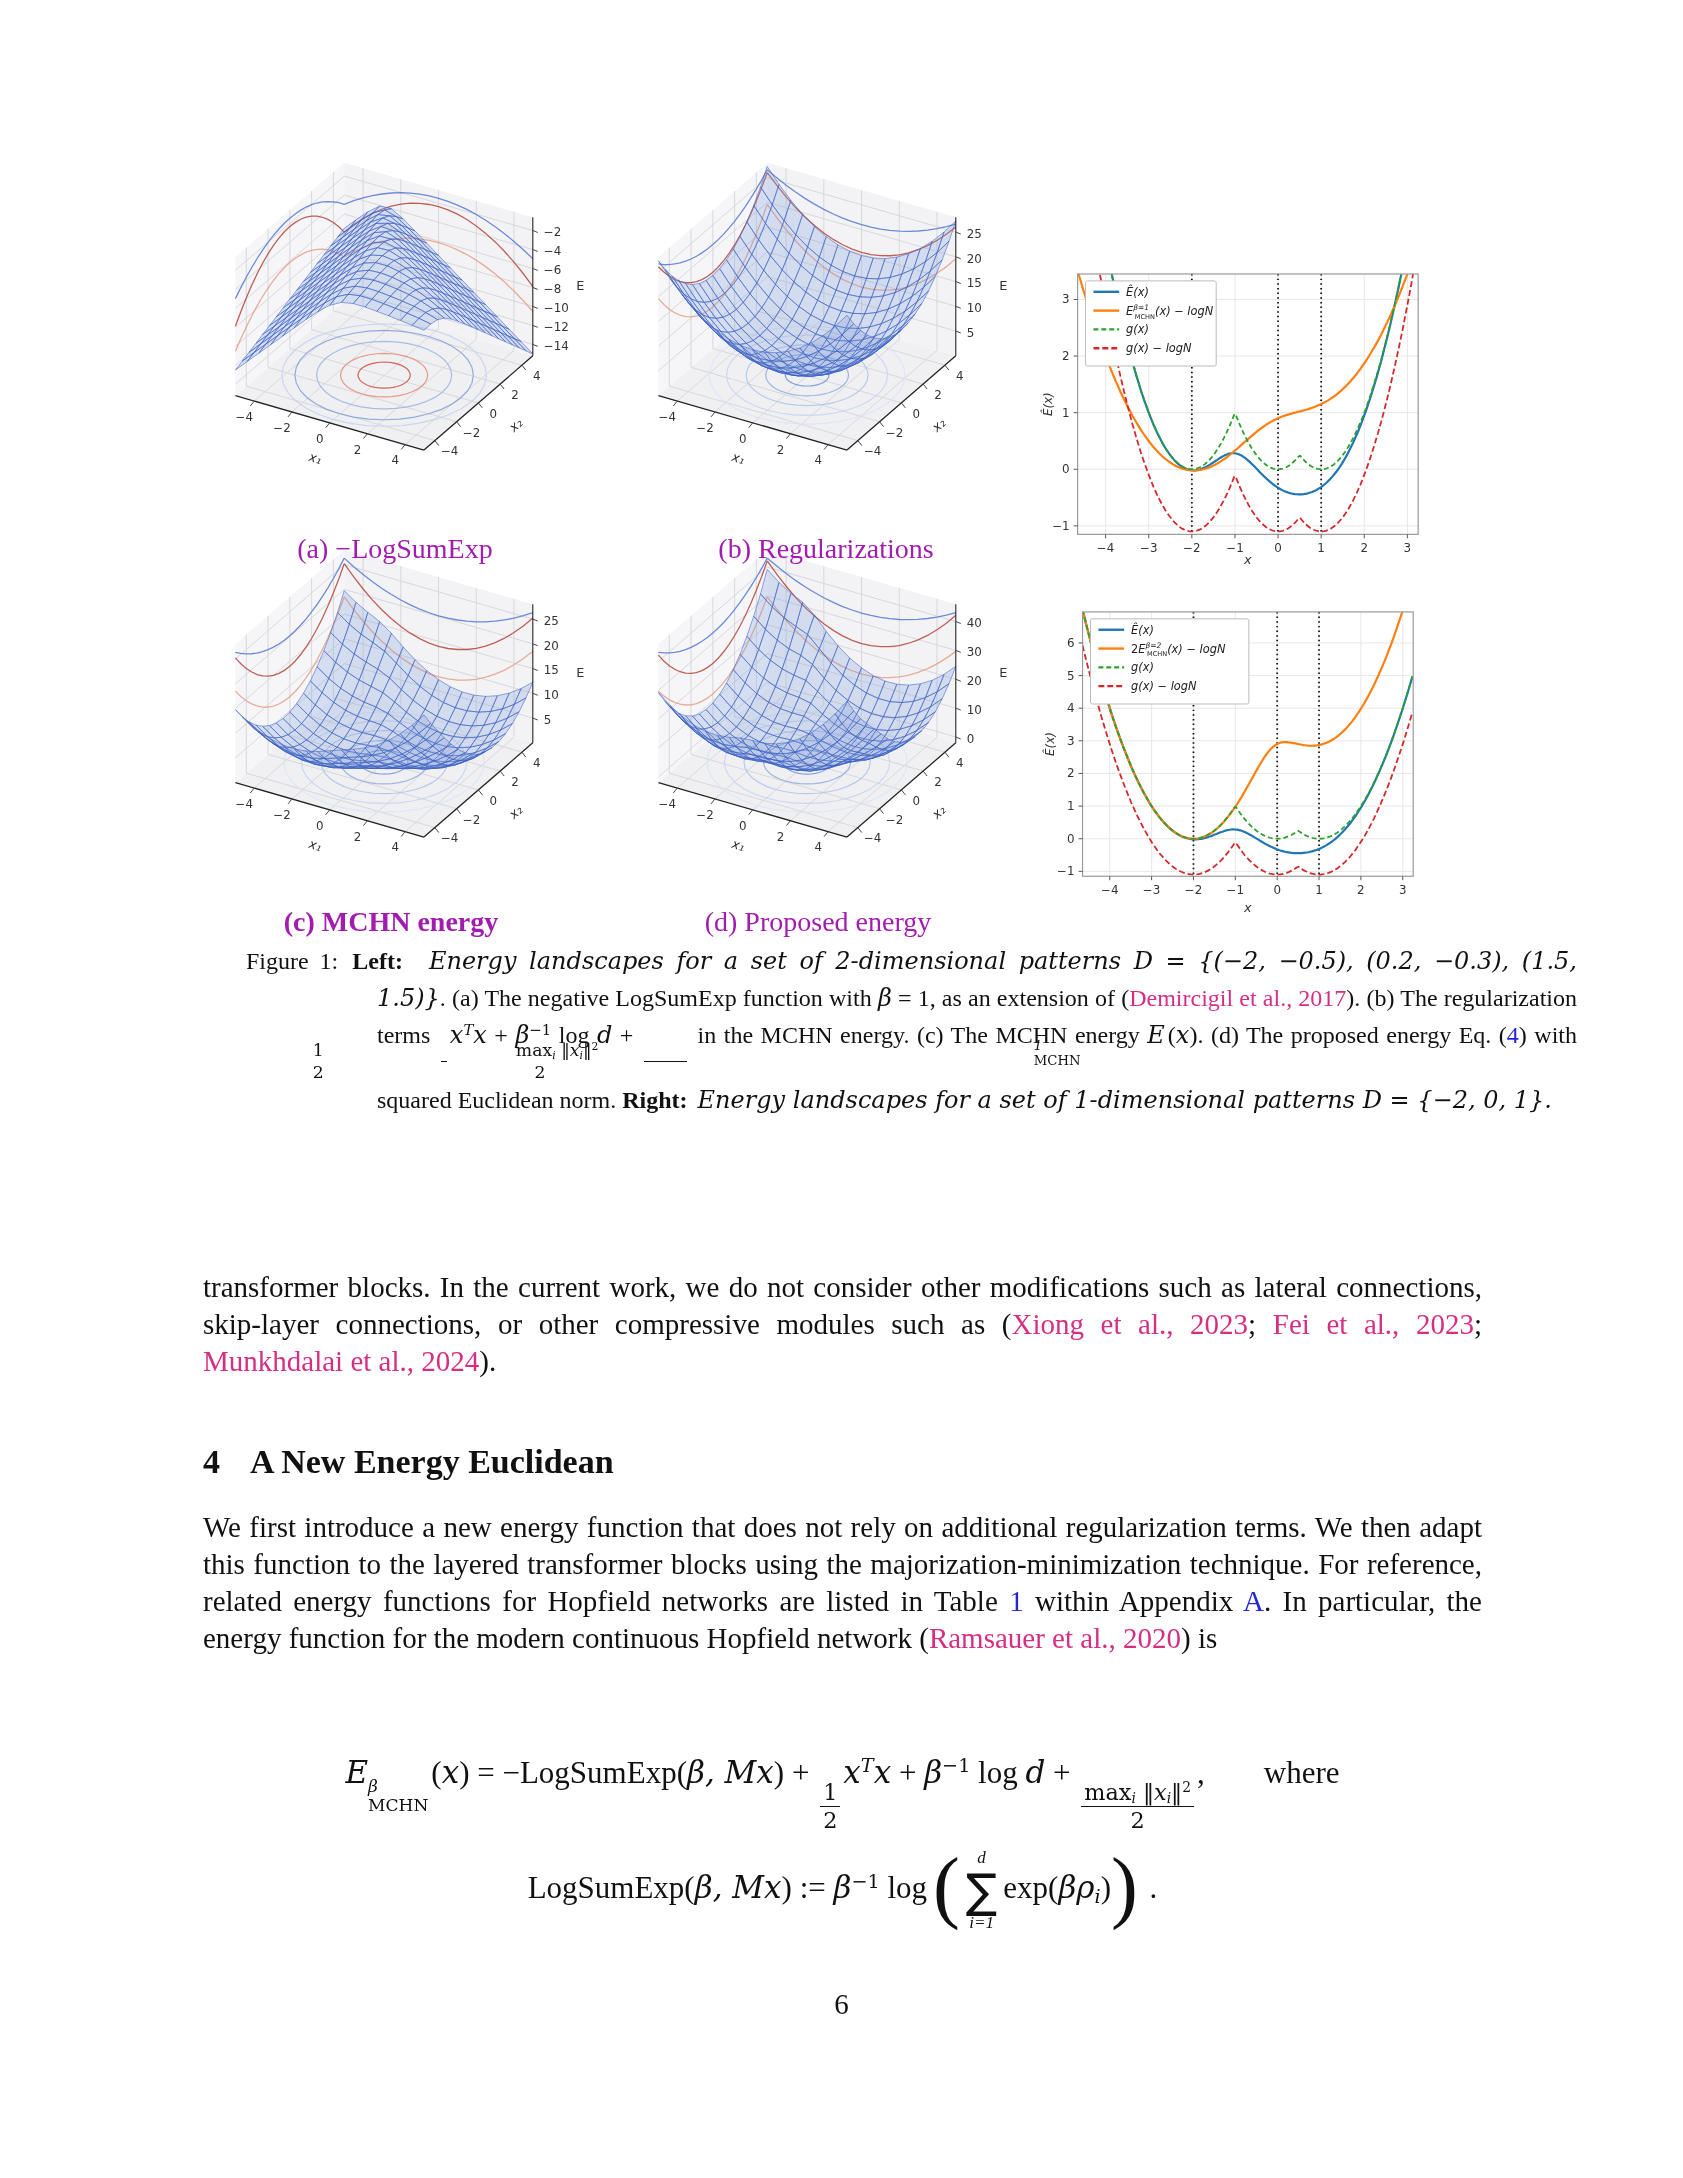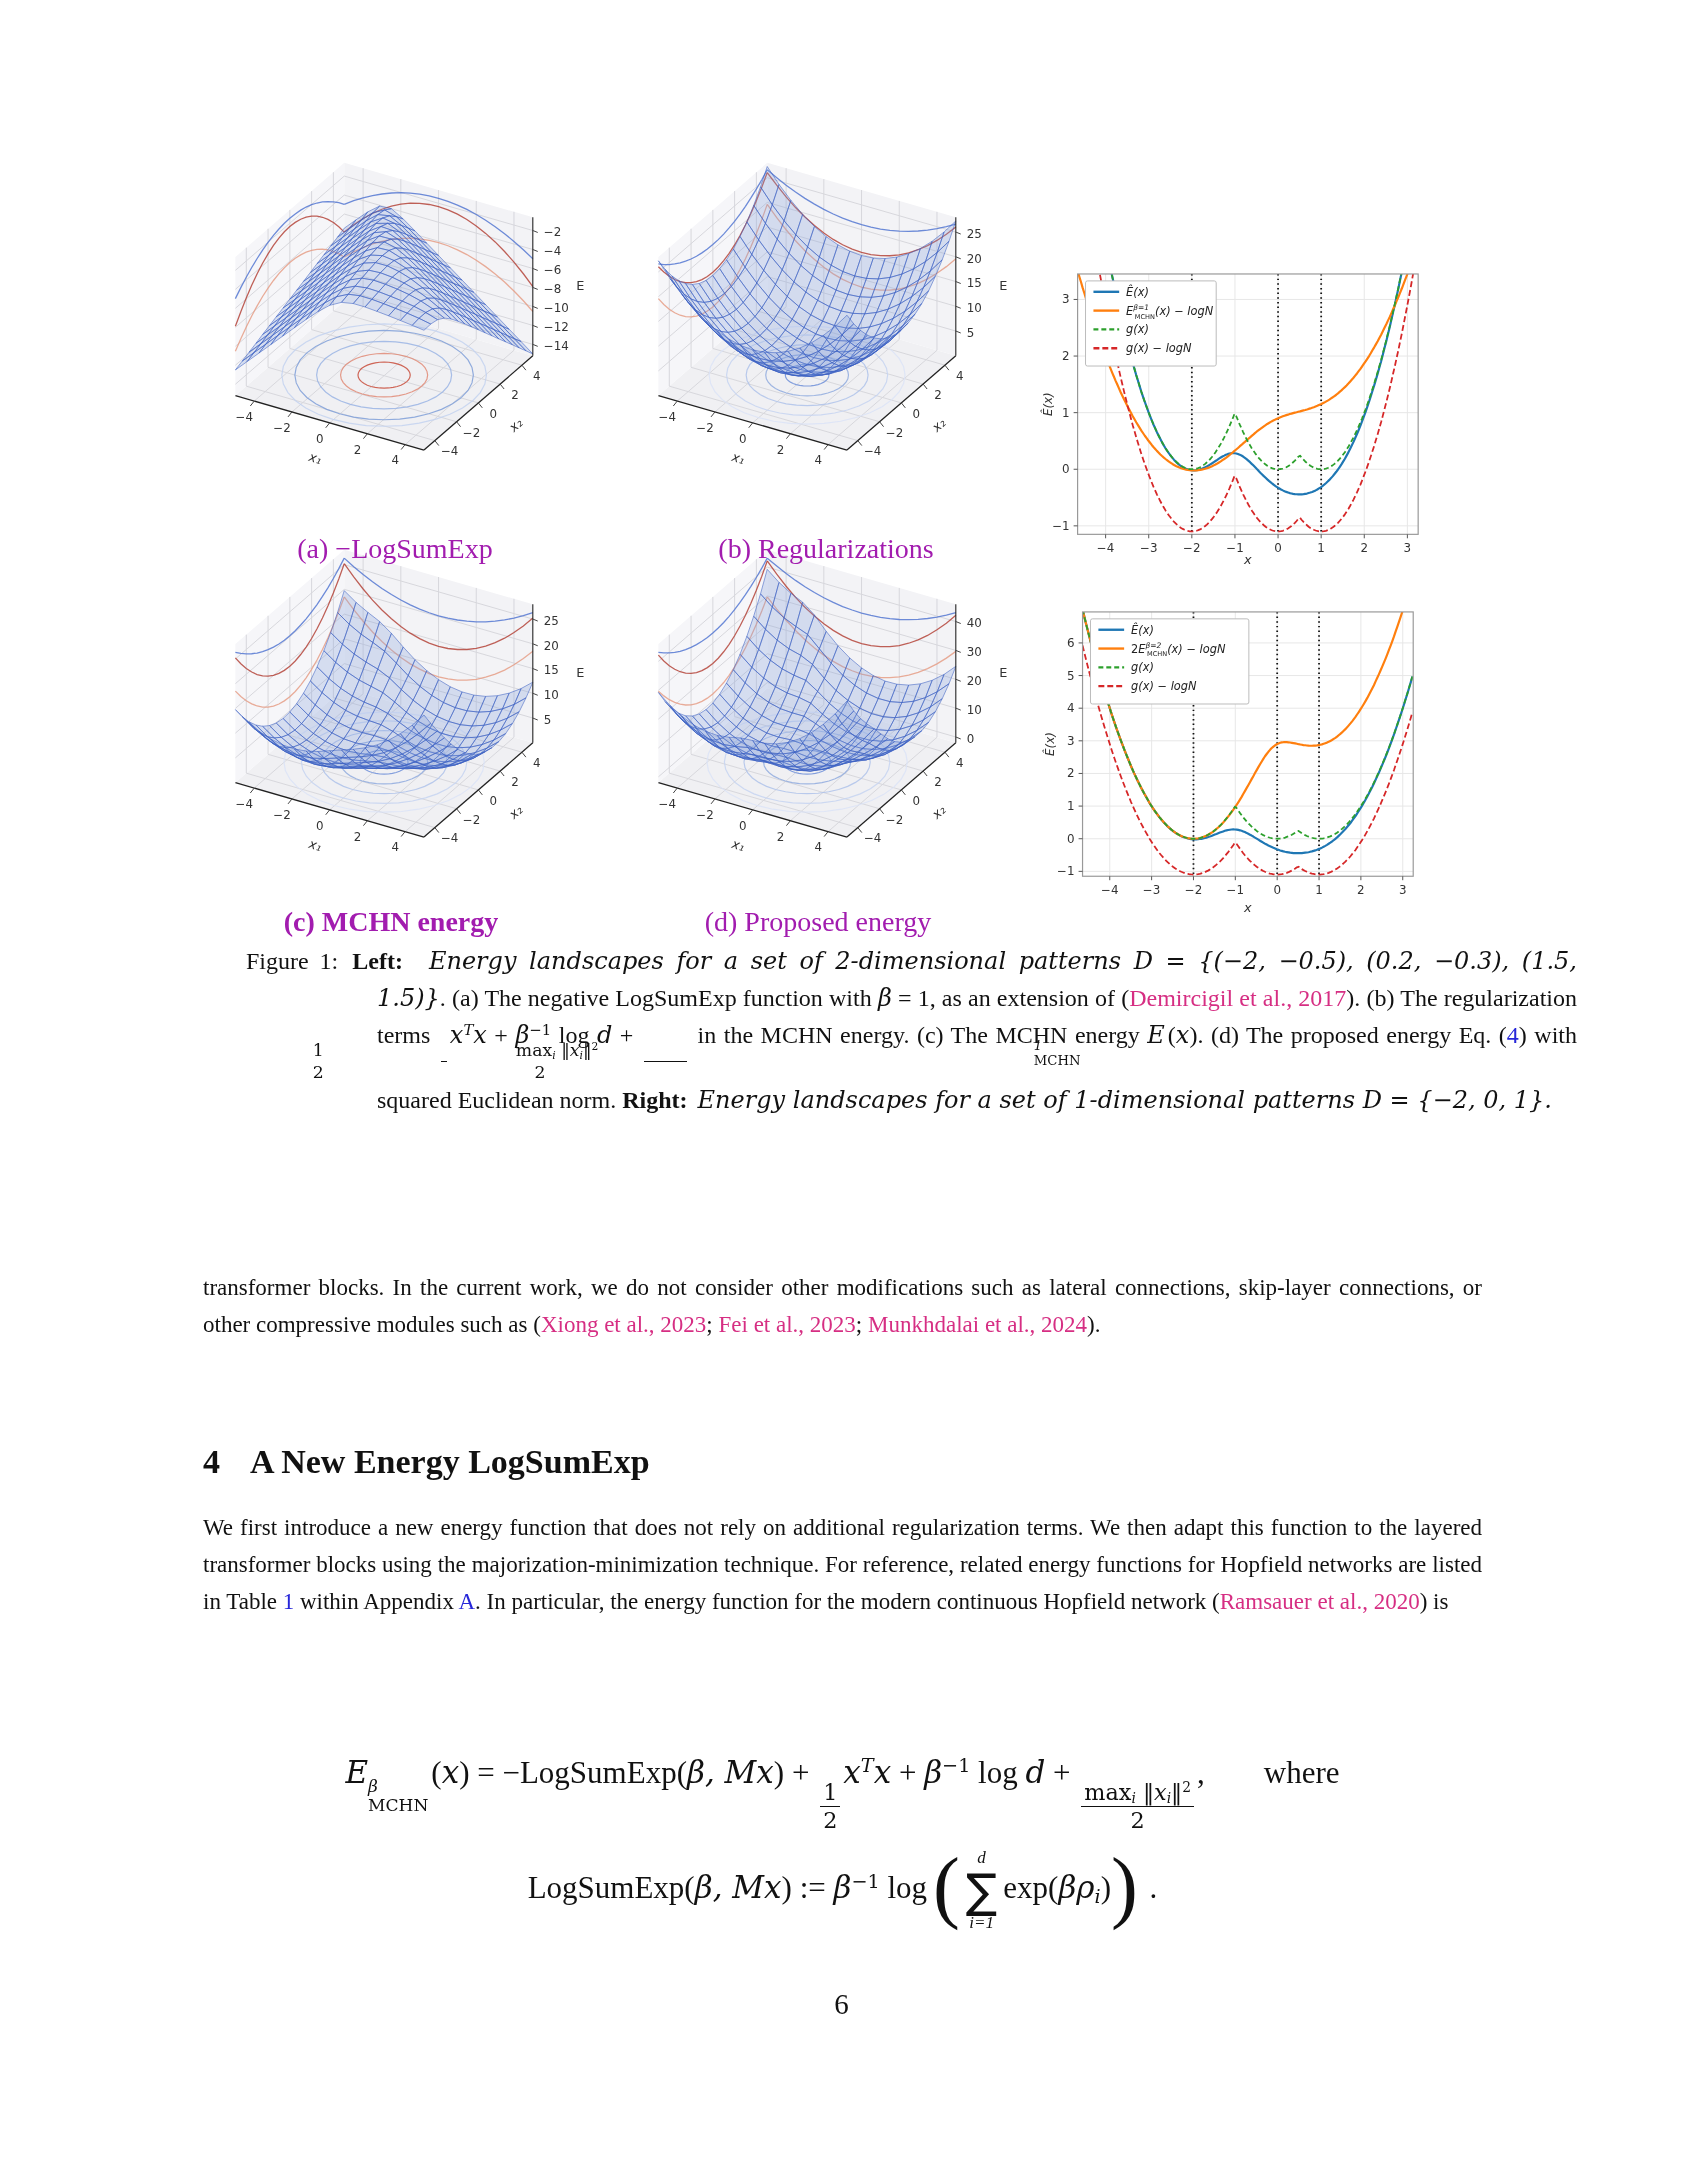--- a/index.html
+++ b/index.html
@@ -2,21 +2,21 @@
 <html><head>
 <meta charset="utf-8">
 <style>
   html,body{margin:0;padding:0;background:#ffffff;}
   .page{position:relative;width:1683px;height:2178px;background:#ffffff;overflow:hidden;
         font-family:"Liberation Serif", serif;color:#111;}
   .subcap{position:absolute;text-align:center;font-size:28px;color:#a21caf;}
   .caption{position:absolute;font-size:24px;line-height:37px;text-align:justify;
            text-indent:-131px;padding-left:131px;}
   .cap-label{margin-right:14px;}
-  .bodytext{position:absolute;font-size:23px;line-height:37px;text-align:justify;margin:0;}
+  .bodytext{position:absolute;font-size:29px;line-height:37px;text-align:justify;margin:0;}
   .heading{position:absolute;font-size:34px;font-weight:bold;margin:0;}
   .heading .secnum{margin-right:30px;}
   .eq{position:absolute;font-size:31px;text-align:center;}
   .pagenum{position:absolute;width:100%;text-align:center;font-size:29px;}
   .it{font-style:italic;}
   .bf{font-weight:bold;}
   .sup{font-size:62%;position:relative;top:-0.55em;}
   .sub{font-size:62%;position:relative;top:0.25em;}
   .mathface{font-family:"DejaVu Serif", serif;}
   .frac{display:inline-flex;flex-direction:column;align-items:center;font-size:72%;
@@ -1557,21 +1557,21 @@
           </span><span class=""> in the MCHN energy. (c) The MCHN energy </span><span class="it mathface">E</span><span class="stack">
             <span class="it">1</span>
             <span>MCHN</span>
           </span><span class="">(</span><span class="it mathface">x</span><span class="">). (d) The proposed energy Eq. (</span><span class="" style="color: rgb(38, 38, 217);">4</span><span class="">) with squared Euclidean norm. </span><span class="bf" style="margin-right: 10px;">Right:</span><span class="it mathface">Energy landscapes for a set of 1-dimensional patterns </span><span class="it mathface">D</span><span class="it mathface"> = {−2, 0, 1}.</span></span>
     </div>
   </div>
 
   <p class="bodytext" style="left:203px;top:1269px;width:1279px;"><span class="">transformer blocks.  In the current work, we do not consider other modifications such as lateral connections, skip-layer connections, or other compressive modules such as (</span><span class="" style="color: rgb(214, 46, 131);">Xiong et al., 2023</span><span class="">; </span><span class="" style="color: rgb(214, 46, 131);">Fei et al., 2023</span><span class="">; </span><span class="" style="color: rgb(214, 46, 131);">Munkhdalai et al., 2024</span><span class="">).</span></p>
 
   <h2 class="heading" style="left:203px;top:1443px;">
-    <span class="secnum">4</span><span>A New Energy LogSumExp</span>
+    <span class="secnum">4</span><span>A New Energy Euclidean</span>
   </h2>
 
   <p class="bodytext" style="left:203px;top:1509px;width:1279px;"><span class="">We first introduce a new energy function that does not rely on additional regularization terms. We then adapt this function to the layered transformer blocks using the majorization-minimization technique.  For reference, related energy functions for Hopfield networks are listed in Table </span><span class="" style="color: rgb(38, 38, 217);">1</span><span class=""> within Appendix </span><span class="" style="color: rgb(38, 38, 217);">A</span><span class="">. In particular, the energy function for the modern continuous Hopfield network (</span><span class="" style="color: rgb(214, 46, 131);">Ramsauer et al., 2020</span><span class="">) is</span></p>
 
   <div class="eq" style="left:203px;top:1754px;width:1279px;"><span class="it mathface">E</span><span class="stack">
         <span class="it">β</span>
         <span>MCHN</span>
       </span><span class="">(</span><span class="it mathface">x</span><span class="">) = −LogSumExp(</span><span class="it mathface">β, Mx</span><span class="">) + </span><span class="frac">
         <span class="num"><span class="">1</span></span>
         <span class="den"><span class="">2</span></span>

